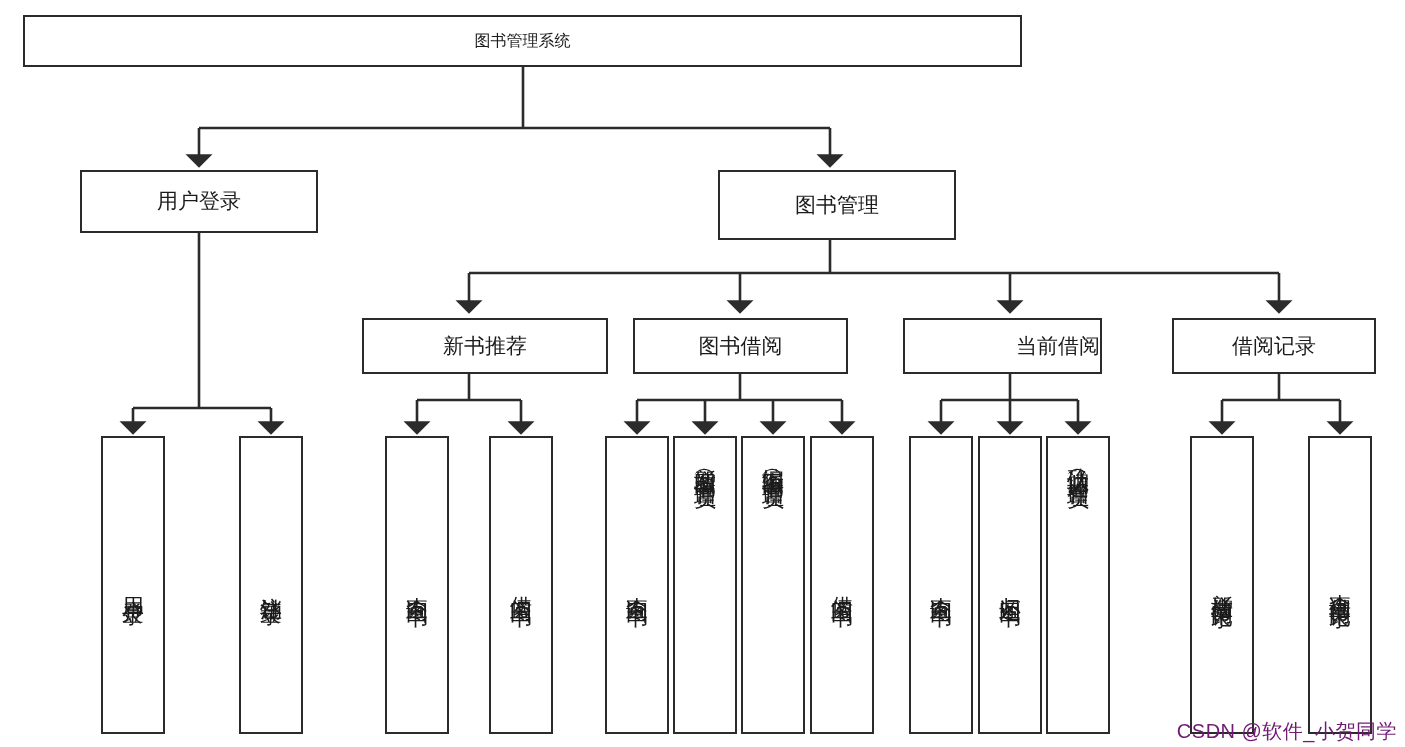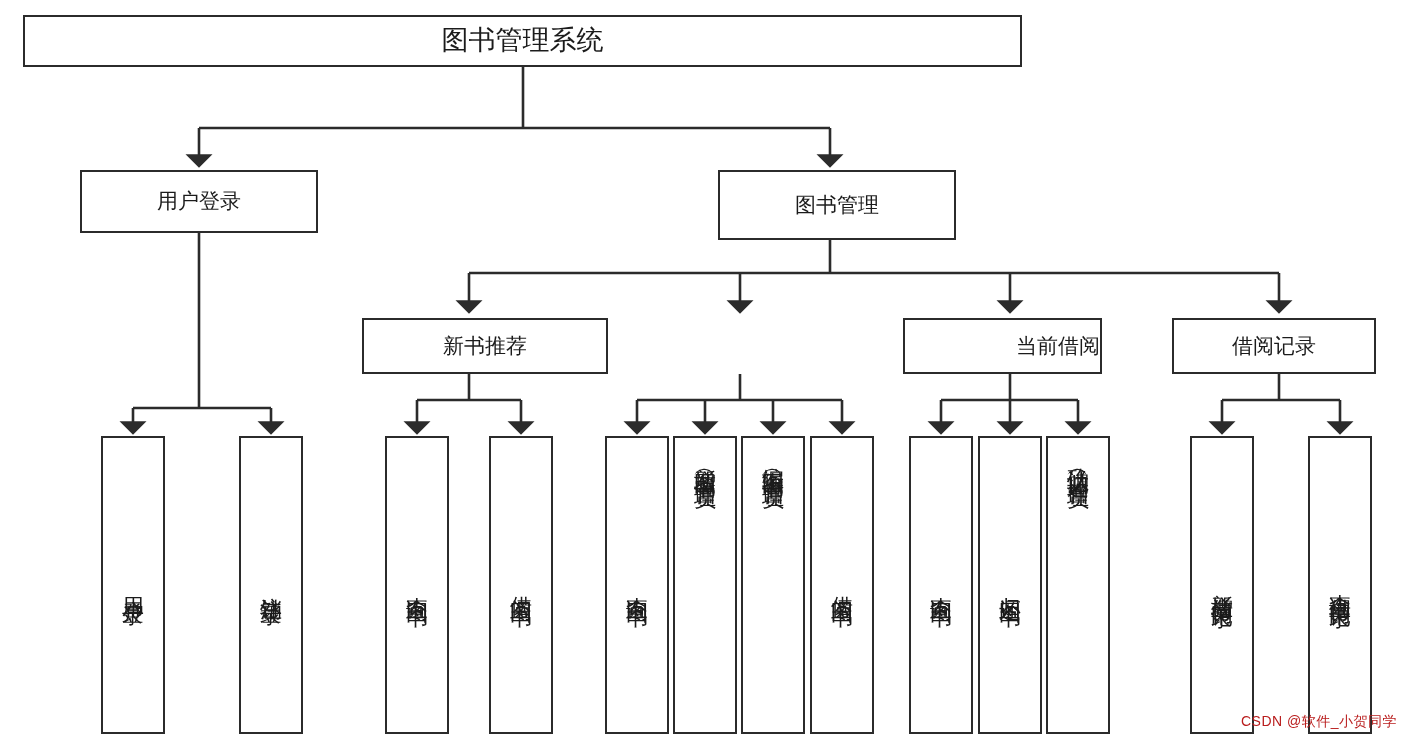--- a/index.html
+++ b/index.html
@@ -38,44 +38,44 @@
     display: block;
     text-align: center;
     line-height: 1.18;
     white-space: nowrap;
   }
   
   .node.h .cap {
     font-size: 21px;
   }
   .node.root .cap {
-    font-size: 27px;
+    font-size: 16px;
   }
   
   .node.v {
     align-items: flex-start;
     padding-top: 12px;
   }
   .node.v .cap {
     writing-mode: vertical-rl;
     text-orientation: upright;
     font-size: 22px;
     letter-spacing: 3px;
     line-height: 1;
   }
   .node.v.mid {
     align-items: center;
     padding-top: 0;
   }
   .watermark {
     position: absolute;
     right: 8px;
-    bottom: 16px;
-    font-size: 14px;
-    color: #b91c1c;
+    bottom: 2px;
+    font-size: 20px;
+    color: #701a75;
     letter-spacing: 0.5px;
     white-space: nowrap;
     pointer-events: none;
   }
 </style>
 </head>
 <body>
 
 <div id="canvas">
 
@@ -136,20 +136,23 @@
   <div class="node h" style="left:80px; top:170px; width:238px; height:63px;">
     <span class="cap">用户登录</span>
   </div>
   <div class="node h" style="left:711px; top:170px; width:238px; height:70px;margin-left:7px;">
     <span class="cap">图书管理</span>
   </div>
 
   <div class="node h" style="left:362px; top:318px; width:246px; height:56px;">
     <span class="cap">新书推荐</span>
   </div>
+  <div class="node h" style="left:633px; top:318px; width:215px; height:56px;">
+    <span class="cap">图书借阅</span>
+  </div>
   <div class="node h" style="left:903px; top:318px; width:199px; height:56px;justify-content:flex-end;">
     <span class="cap">当前借阅</span>
   </div>
   <div class="node h" style="left:1172px; top:318px; width:204px; height:56px;">
     <span class="cap">借阅记录</span>
   </div>
 
   <div class="node v mid" style="left:101px; top:436px; width:64px; height:298px;">
     <span class="cap">用户登录</span>
   </div>

